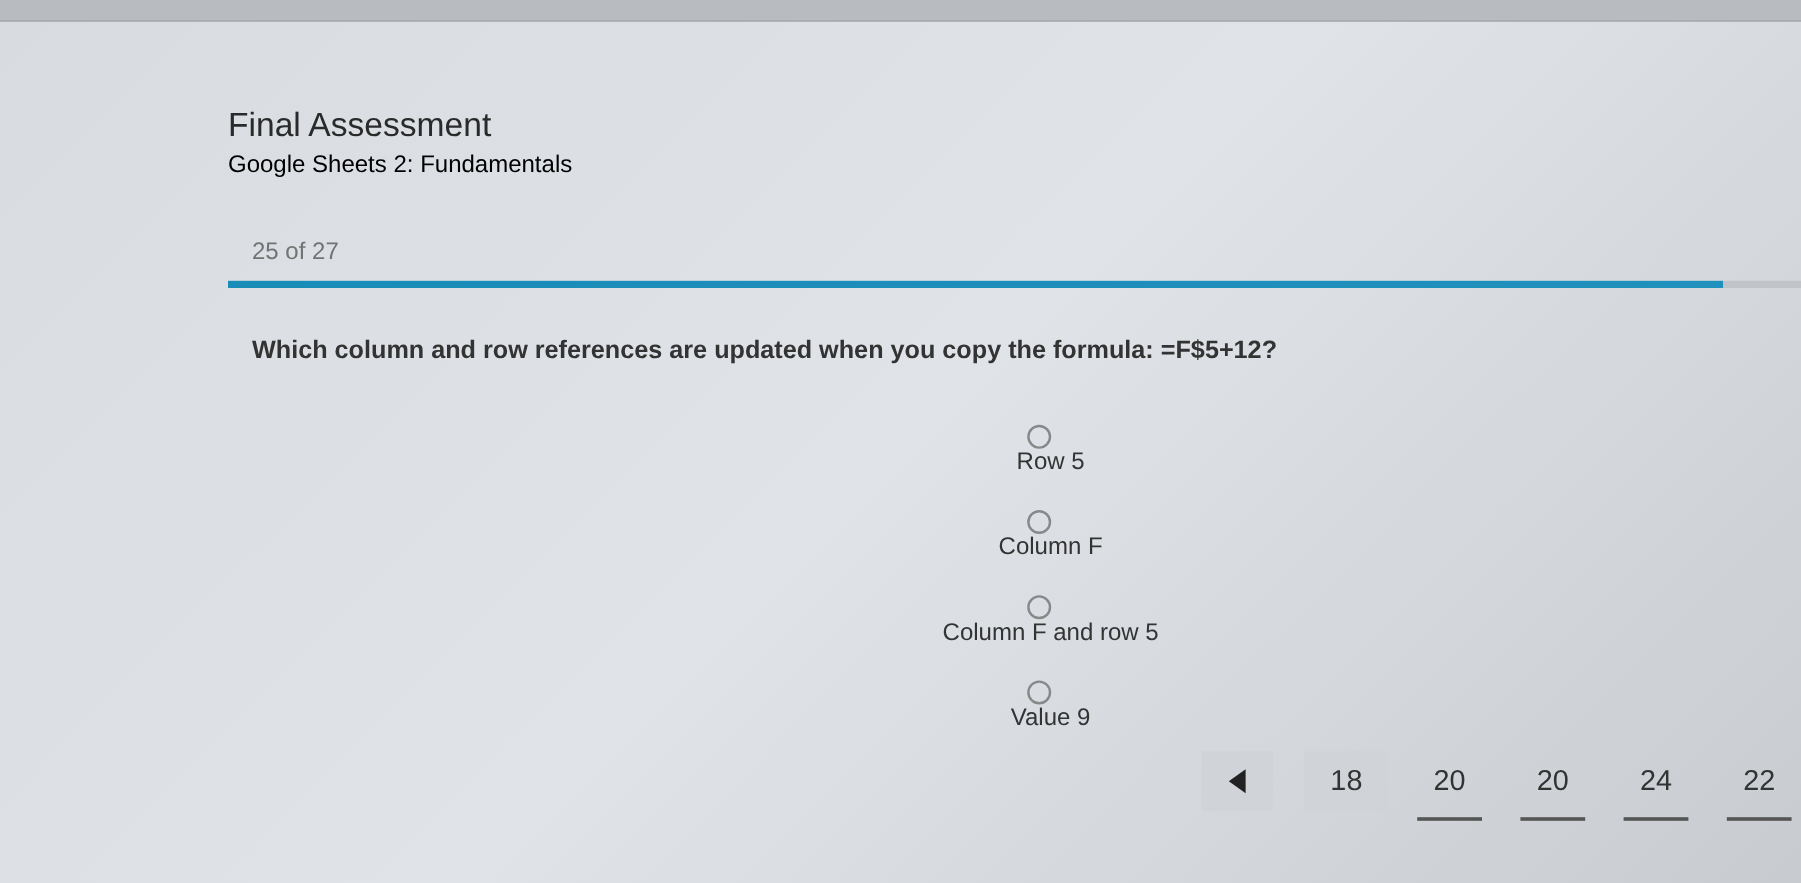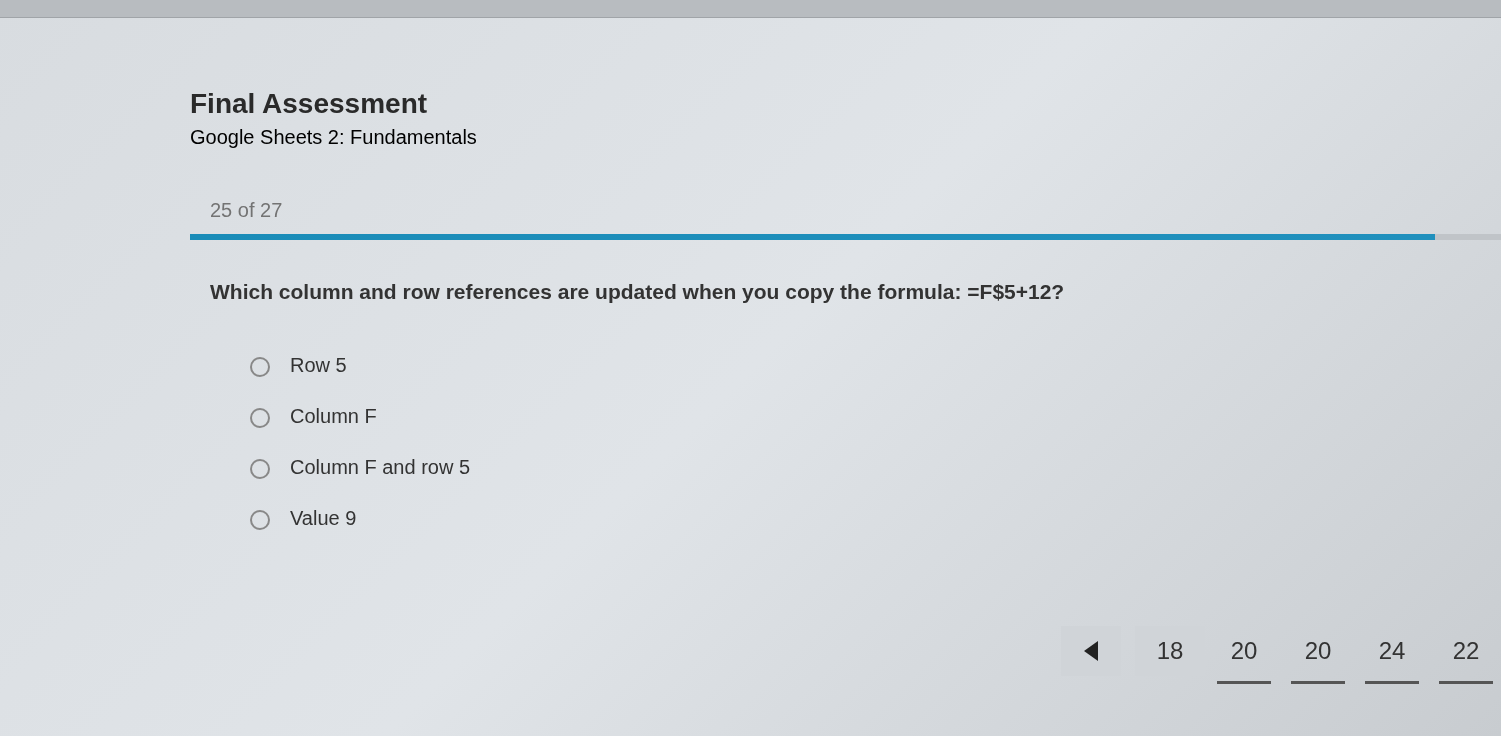--- a/index.html
+++ b/index.html
@@ -18,21 +18,21 @@
     .top-bar {
       height: 18px;
       background: #b8bcc0;
       border-bottom: 1px solid #a0a4a8;
     }
     .content {
       padding: 70px 0 0 190px;
     }
     .title {
       font-size: 28px;
-      font-weight: 700;
+      font-weight: 400;
       color: #2a2a2a;
       margin-bottom: 6px;
     }
     .subtitle {
       font-size: 20px;
       color: #000000;
       margin-bottom: 50px;
     }
     .progress-text {
       font-size: 20px;
@@ -51,43 +51,44 @@
       color: #333;
       margin-bottom: 50px;
       margin-left: 20px;
       font-weight: bold;
     }
     .options {
       margin-left: 60px;
     }
     .option {
       display: flex;
-      align-items: flex-end;
+      align-items: center;
       margin-bottom: 28px;
       cursor: pointer;
+      flex-direction: column;
     }
     .radio {
       width: 20px;
       height: 20px;
       border: 2px solid #888;
       border-radius: 50%;
       margin-right: 20px;
       flex-shrink: 0;
     }
     .option-label {
       font-size: 20px;
       color: #333;
     }
     .pagination {
       position: absolute;
       bottom: 60px;
       right: 0;
       display: flex;
       align-items: flex-start;
-      gap: 4px;
+      gap: 16px;
     }
     .pag-arrow {
       width: 60px;
       height: 50px;
       background: #d0d4d8;
       display: flex;
       align-items: center;
       justify-content: center;
       cursor: pointer;
       margin-right: 10px;

